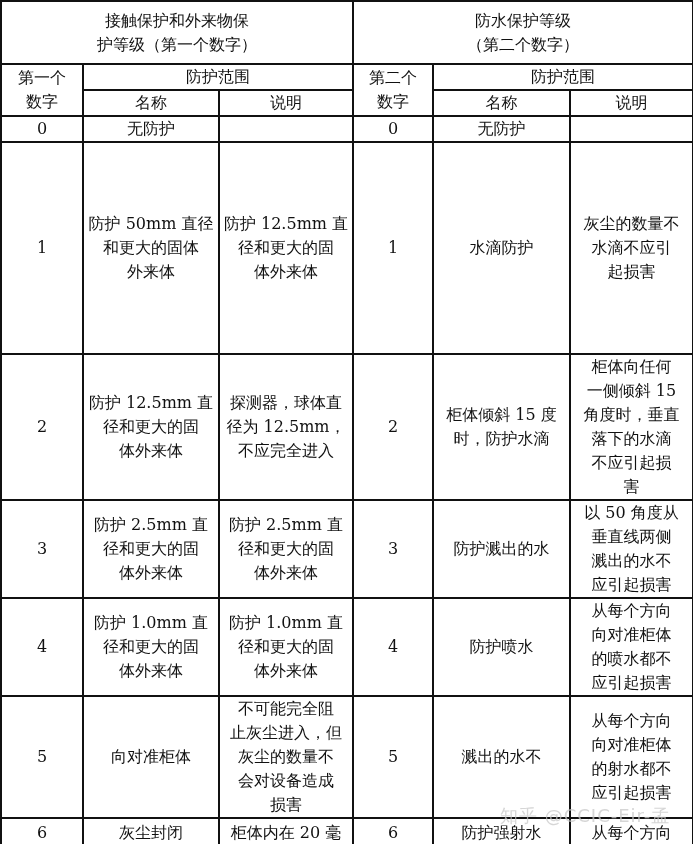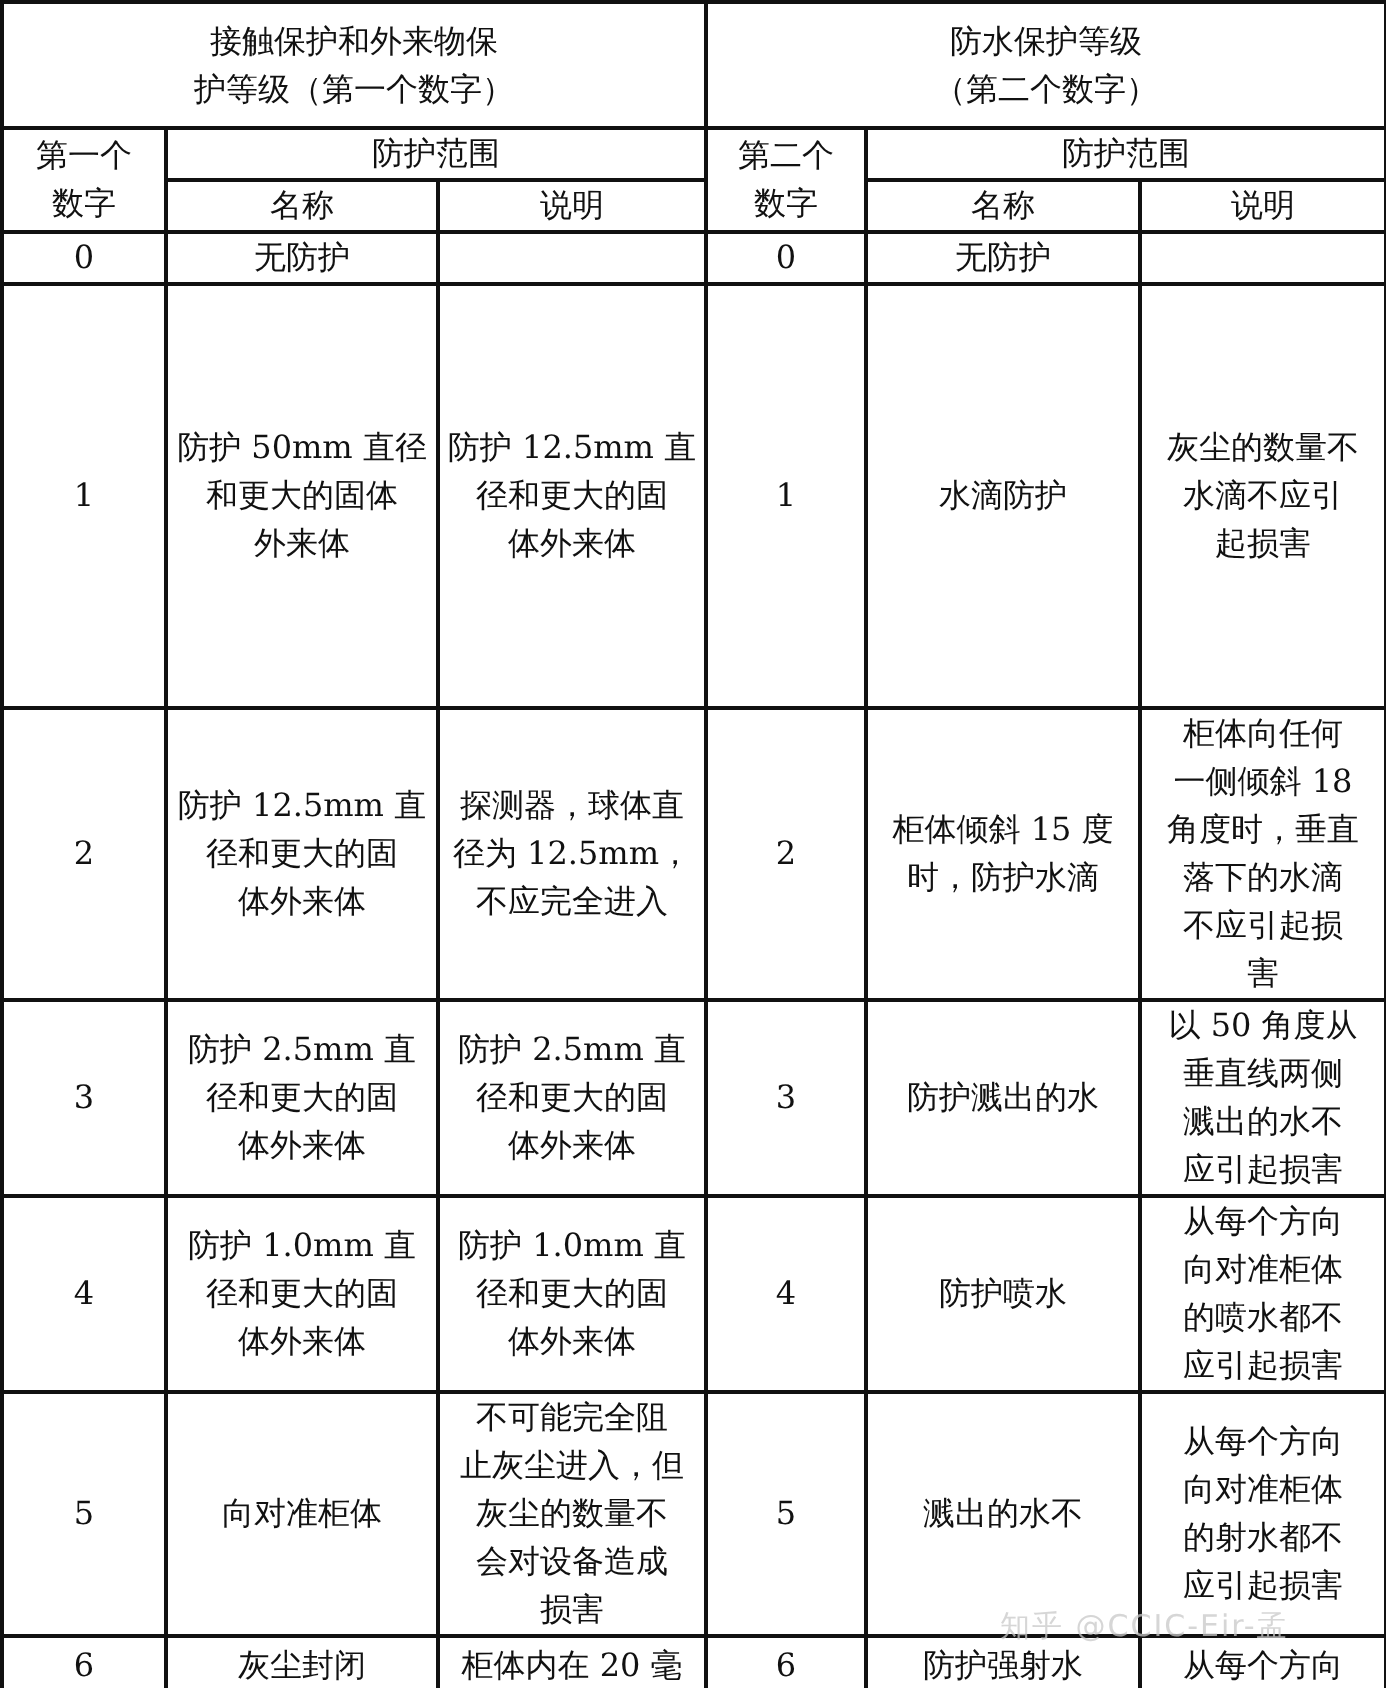--- a/index.html
+++ b/index.html
@@ -2,21 +2,21 @@
 <html><head>
 <meta charset="utf-8">
 <style>
   html, body { margin: 0; padding: 0; background: #ffffff; }
   body { width: 693px; height: 844px; overflow: hidden; position: relative; font-family: "DejaVu Serif", "Liberation Serif", serif; color: #111; }
   table.ip { border-collapse: collapse; table-layout: fixed; width: 692px; position: absolute; left: 0; top: 0; }
   table.ip td { border: 2px solid #111; text-align: center; vertical-align: middle; padding: 0 3px; font-size: 16px; line-height: 24px; overflow: hidden; }
   td.title { font-size: 17px; line-height: 26px; }
   td.num { font-size: 16px; }
   .cell-text { display: block; white-space: pre-line; }
-  .watermark { position: absolute; left: 500px; top: 804px; font-family: "DejaVu Sans", "Liberation Sans", sans-serif; font-size: 15px; color: rgba(200,200,200,0.75); letter-spacing: 1px; pointer-events: none; }
+  .watermark { position: absolute; left: 500px; top: 804px; font-family: "DejaVu Sans", "Liberation Sans", sans-serif; font-size: 18px; color: rgba(200,200,200,0.75); letter-spacing: 1px; pointer-events: none; }
 </style>
 </head>
 <body>
 
 <table class="ip">
   <colgroup>
     <col style="width:82px">
       <col style="width:136px">
       <col style="width:134px">
     <col style="width:80px">
@@ -103,21 +103,21 @@
 径为 12.5mm，
 不应完全进入</span>
         </td>
     <td class="num">2</td>
     <td>
           <span class="cell-text">柜体倾斜 15 度
 时，防护水滴</span>
         </td>
     <td>
           <span class="cell-text">柜体向任何
-一侧倾斜 18
+一侧倾斜 15
 角度时，垂直
 落下的水滴
 不应引起损
 害</span>
         </td>
   </tr>
   <tr style="height:95px">
     <td class="num">3</td>
     <td>
           <span class="cell-text">防护 2.5mm 直

